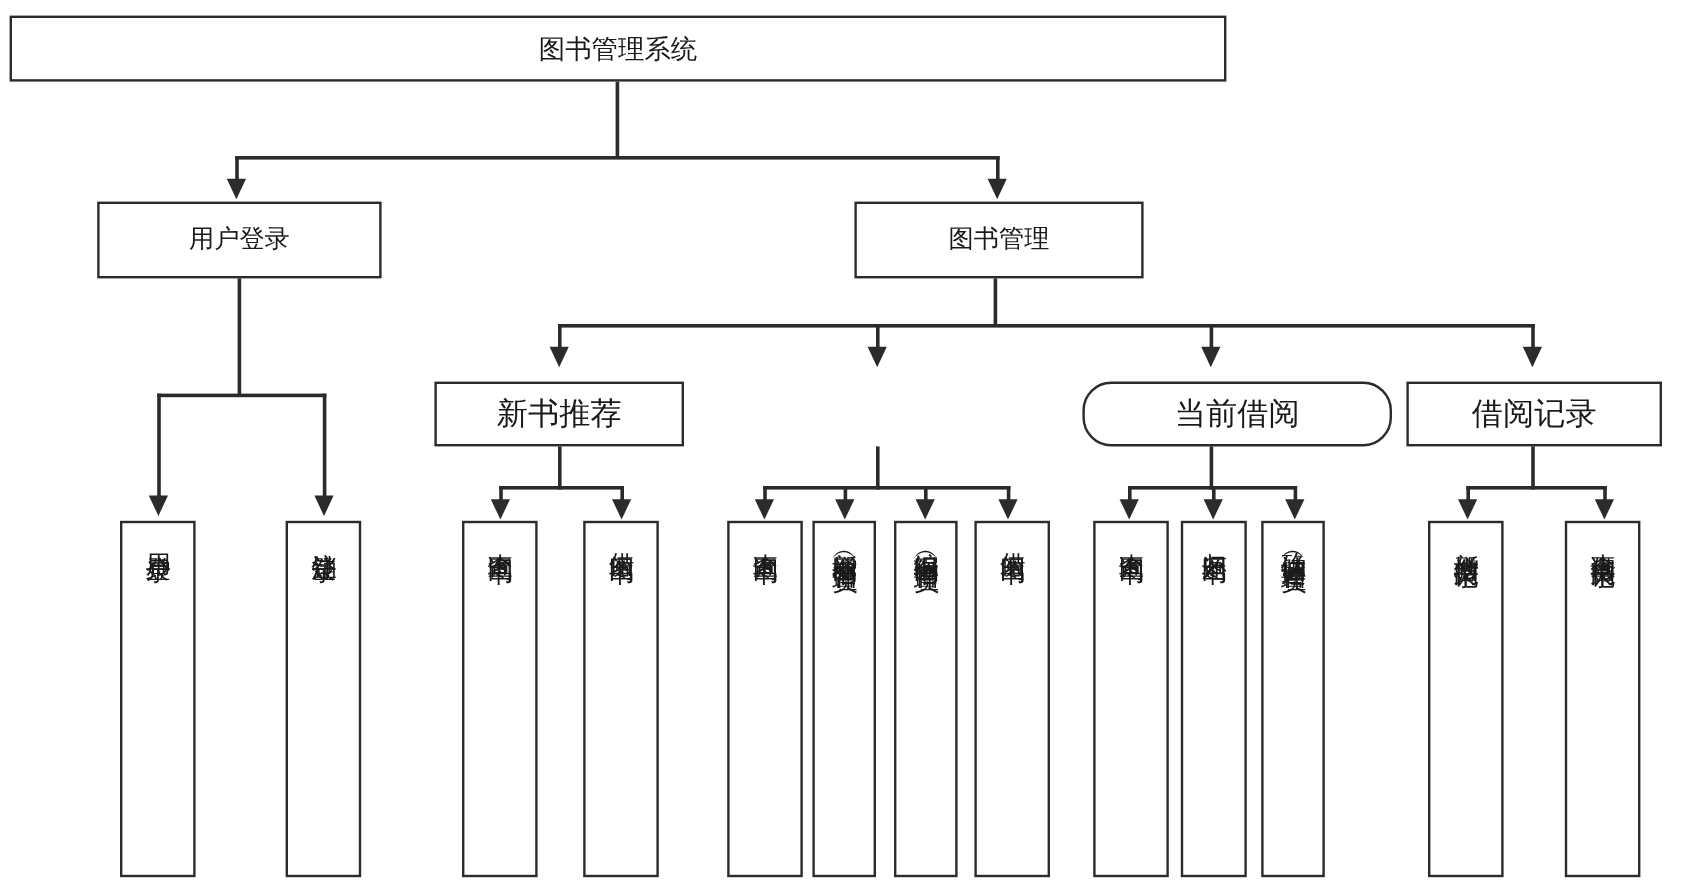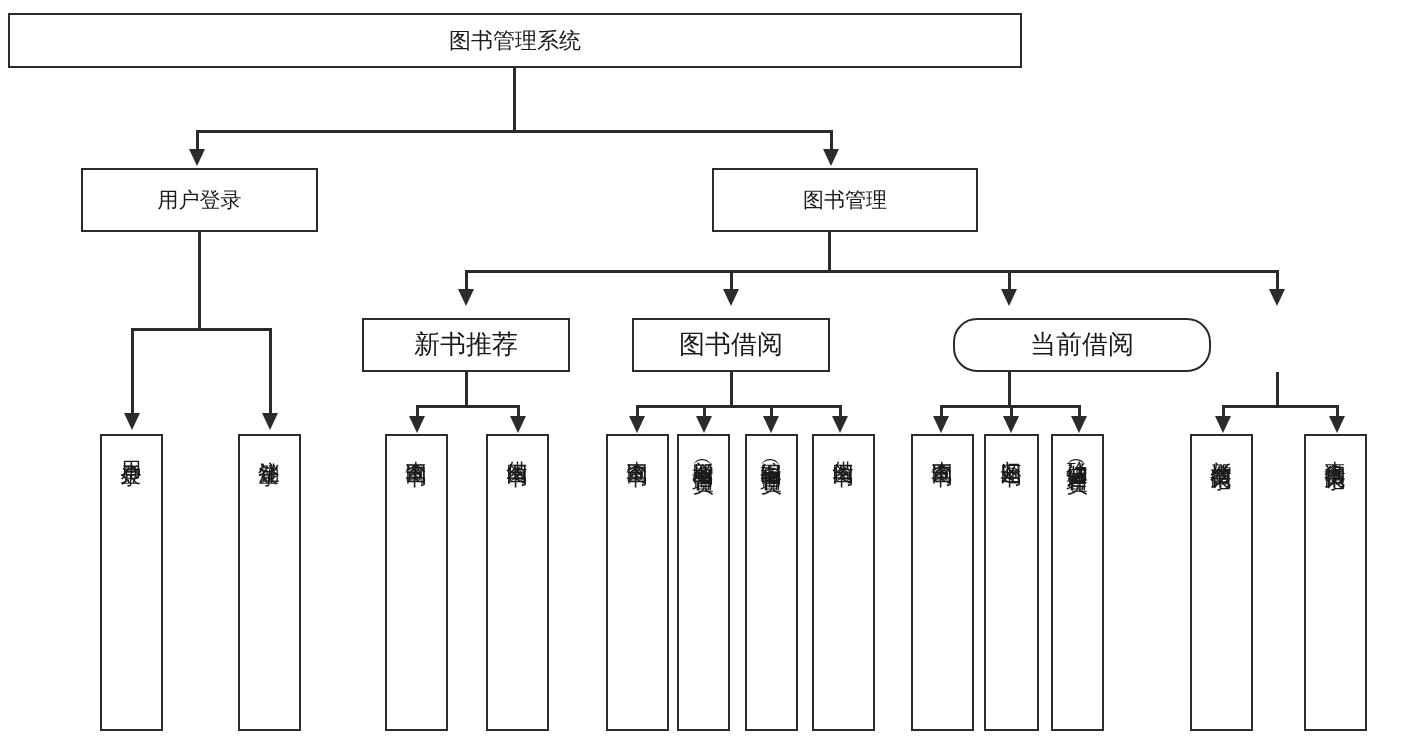--- a/index.html
+++ b/index.html
@@ -96,21 +96,21 @@
   <div class="edge h" style="left:196px; top:130px; width:637px;"></div>
 
   <div class="edge v" style="left:196px; top:130px; height:22px;"></div>
   <div class="arrow" style="left:189px; top:149px;"></div>
   <div class="edge v" style="left:830px; top:130px; height:22px;"></div>
   <div class="arrow" style="left:823px; top:149px;"></div>
 
   <div class="node level2" style="left:81px; top:168px; width:237px; height:64px;">
     <span>用户登录</span>
   </div>
-  <div class="node level2" style="left:712px; top:168px; width:266px; height:64px;">
+  <div class="node level2" style="left:712px; top:168px; width:241px; height:64px;">
     <span>图书管理</span>
   </div>
 
   <div class="edge v" style="left:198px; top:232px; height:98px;"></div>
   <div class="edge h" style="left:131px; top:328px; width:141px;"></div>
   <div class="edge v" style="left:131px; top:328px; height:88px;"></div>
   <div class="arrow" style="left:124px; top:413px;"></div>
   <div class="edge v" style="left:269px; top:328px; height:88px;"></div>
   <div class="arrow" style="left:262px; top:413px;"></div>
 
@@ -121,25 +121,25 @@
   <div class="edge v" style="left:730px; top:270px; height:22px;"></div>
   <div class="arrow" style="left:723px; top:289px;"></div>
   <div class="edge v" style="left:1008px; top:270px; height:22px;"></div>
   <div class="arrow" style="left:1001px; top:289px;"></div>
   <div class="edge v" style="left:1276px; top:270px; height:22px;"></div>
   <div class="arrow" style="left:1269px; top:289px;"></div>
 
   <div class="node level3" style="left:362px; top:318px; width:208px; height:54px;">
     <span>新书推荐</span>
   </div>
-  <div class="node level3" style="left:632px; top:318px; width:198px; height:54px;">
-    <span>图书借阅</span>
-  </div>
-  <div class="node level3" style="left:953px; top:318px; width:258px; height:54px;border-radius:24px;">
+  <div class="node level3" style="left:902px; top:318px; width:258px; height:54px;border-radius:24px;">
     <span>当前借阅</span>
+  </div>
+  <div class="node level3" style="left:1172px; top:318px; width:213px; height:54px;">
+    <span>借阅记录</span>
   </div>
 
   <div class="edge v" style="left:465px; top:372px; height:36px;"></div>
   <div class="edge h" style="left:416px; top:405px; width:104px;"></div>
   <div class="edge v" style="left:416px; top:405px; height:14px;"></div>
   <div class="arrow" style="left:409px; top:416px;"></div>
   <div class="edge v" style="left:517px; top:405px; height:14px;"></div>
   <div class="arrow" style="left:510px; top:416px;"></div>
 
   <div class="edge v" style="left:730px; top:372px; height:36px;"></div>

